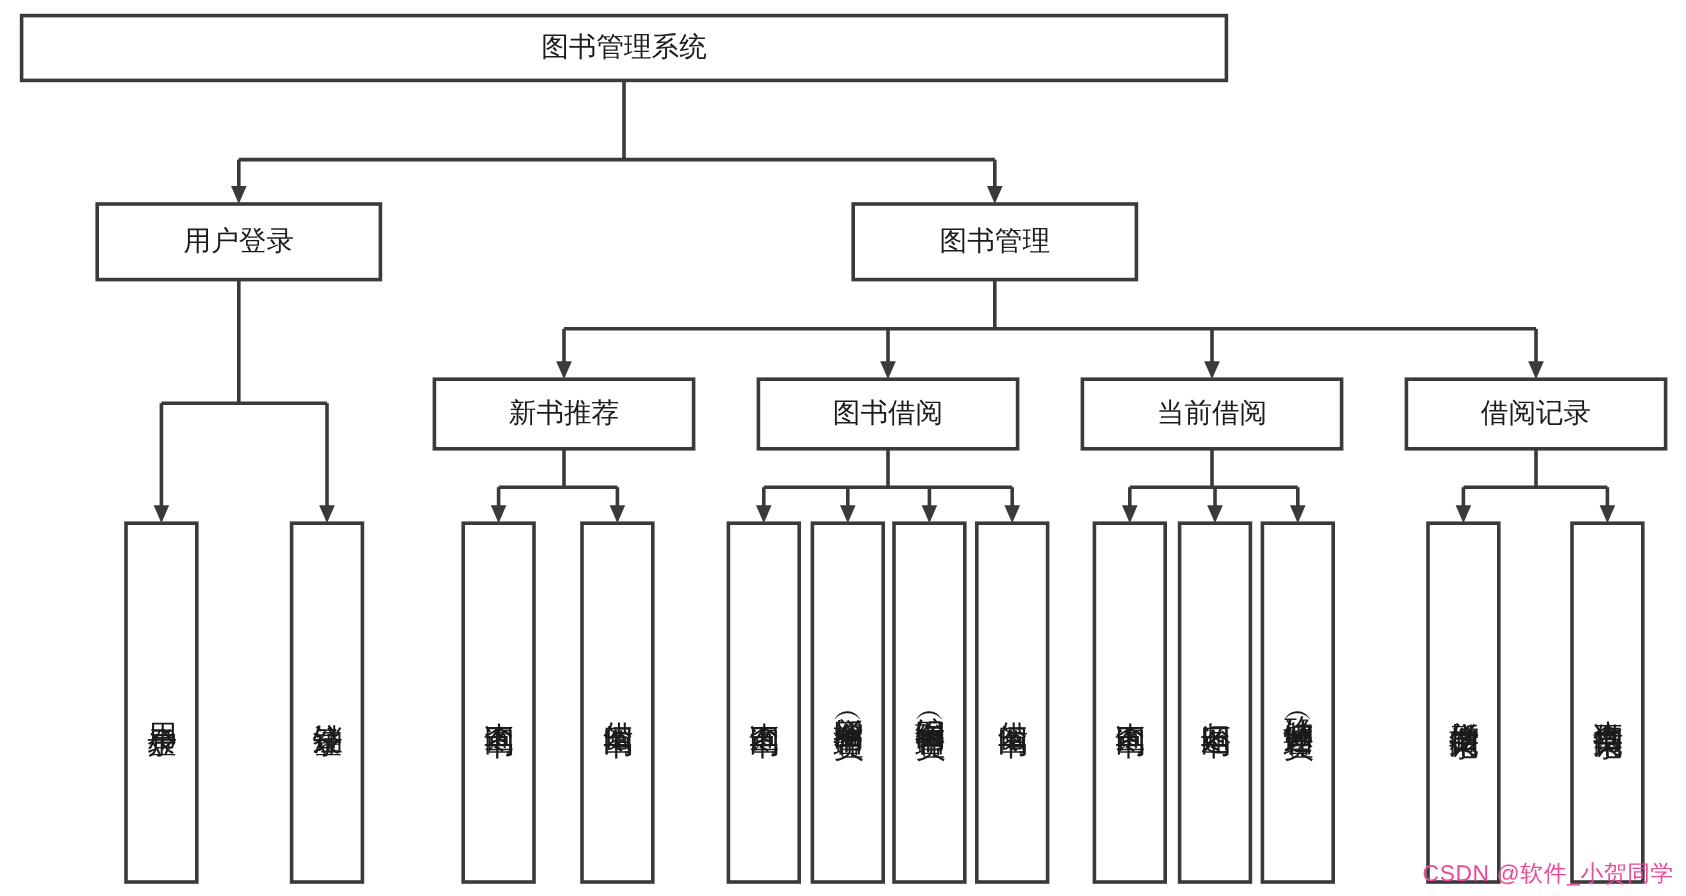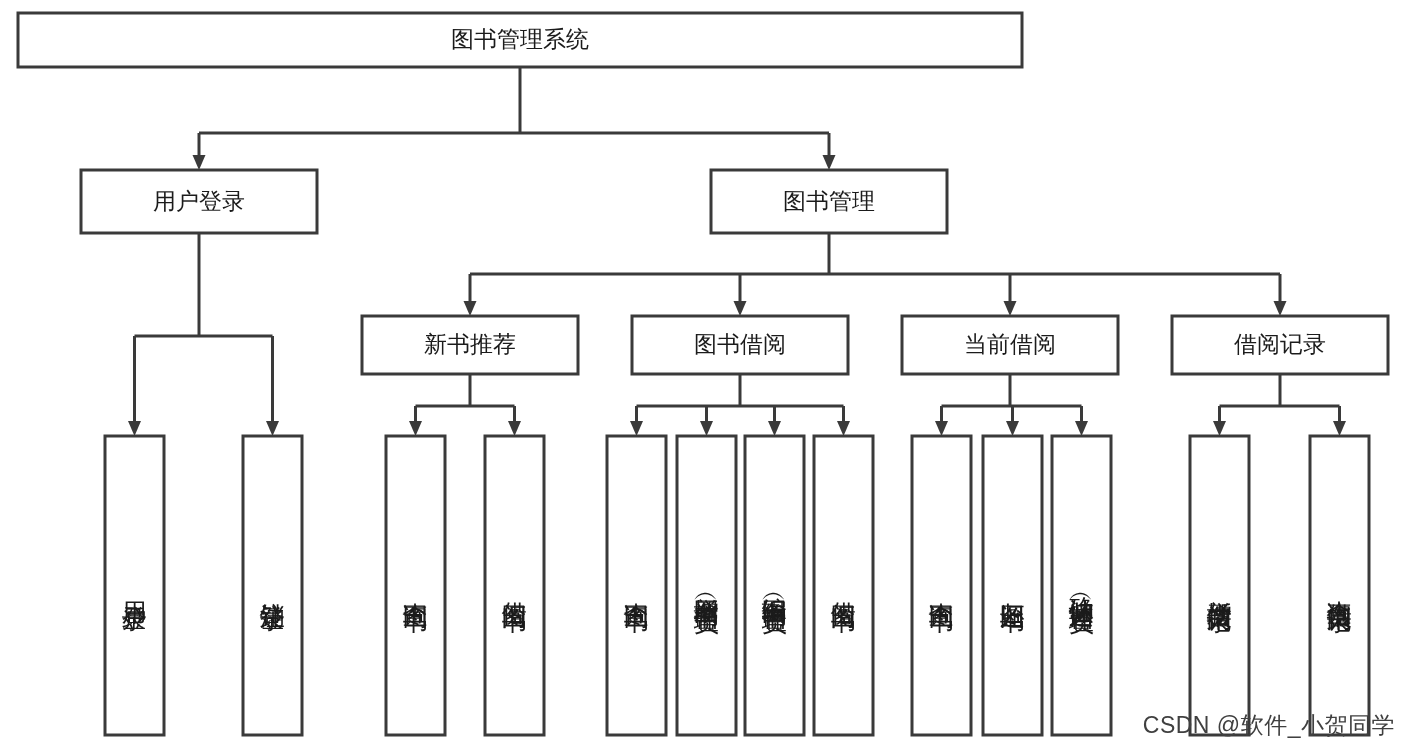--- a/index.html
+++ b/index.html
@@ -47,22 +47,22 @@
     font-size: 23px;
     fill: #1b1b1b;
     text-anchor: middle;
     dominant-baseline: middle;
   }
   .watermark {
     position: absolute;
     right: 10px;
     bottom: 6px;
     font-family: "Liberation Sans", "DejaVu Sans", sans-serif;
-    font-size: 23px;
-    color: #404040;
+    font-size: 19px;
+    color: #ec4899;
     white-space: nowrap;
     letter-spacing: 0.5px;
   }
   .vlabel-wrap {
     position: absolute;
     display: flex;
     flex-direction: column;
     align-items: center;
     justify-content: center;
     writing-mode: vertical-rl;

